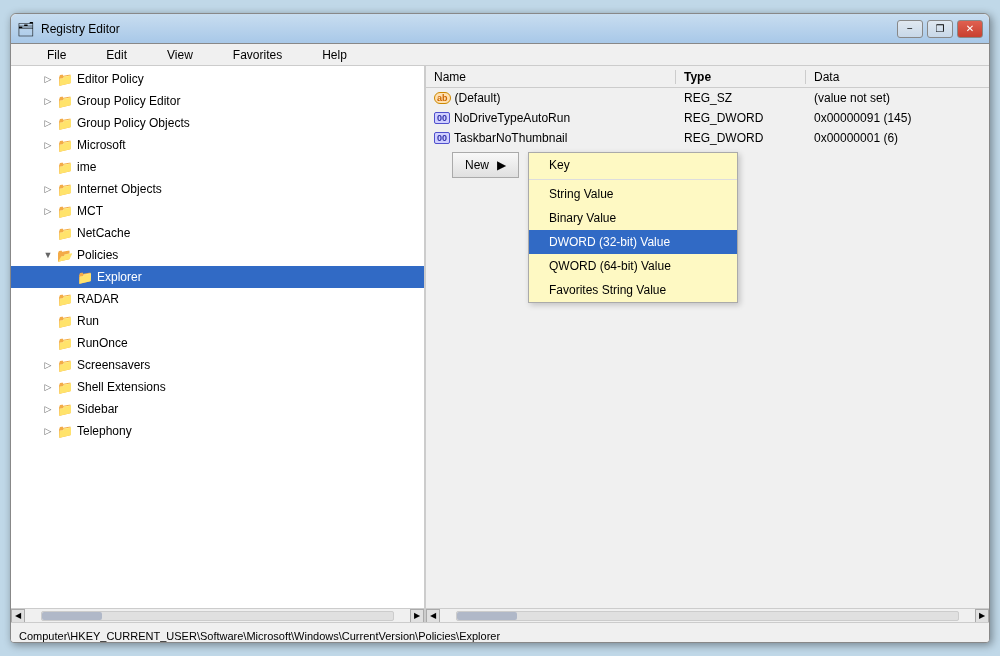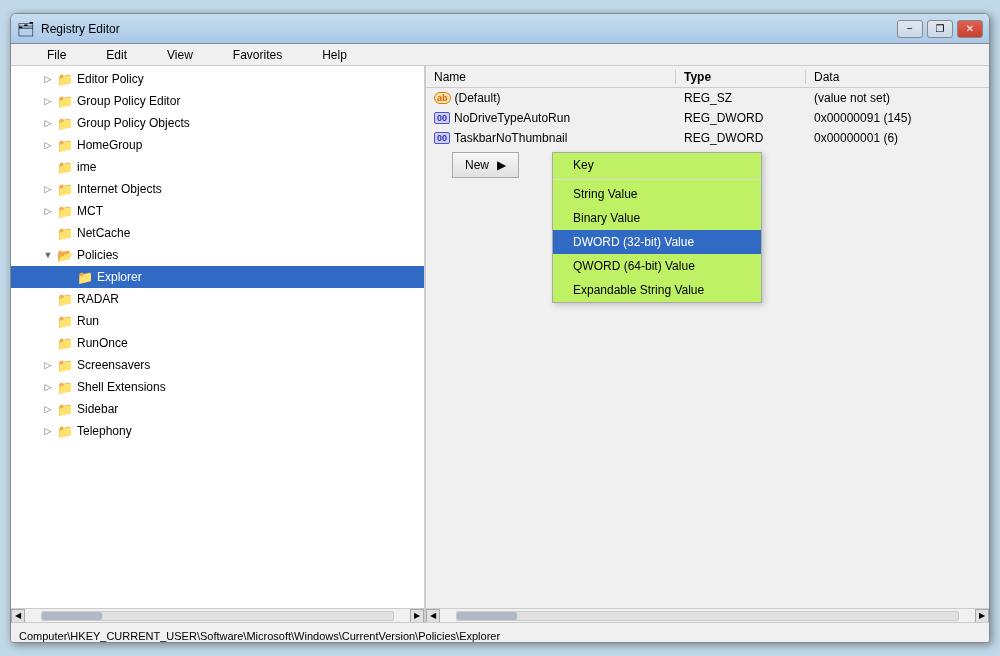--- a/index.html
+++ b/index.html
@@ -238,24 +238,24 @@
       display: flex;
       align-items: center;
       padding: 0 12px;
       cursor: pointer;
       font-size: 12px;
       gap: 8px;
       margin-left: 26px;
     }
     .context-menu {
       position: absolute;
-      left: 126px;
+      left: 102px;
       top: 0;
       width: 210px;
-      background: #bef264;
+      background: #fef9c3;
       border: 1px solid #aaa;
       box-shadow: 2px 2px 6px rgba(0,0,0,0.2);
       z-index: 100;
     }
     .ctx-item {
       height: 24px;
       padding: 0 20px;
       display: flex;
       align-items: center;
       font-size: 12px;
@@ -377,21 +377,21 @@
             <span class="tree-label">Group Policy Editor</span>
           </div>
           <div class="tree-item tree-indent-1">
             <div class="tree-expand">▷</div>
             <div class="tree-icon folder-icon">📁</div>
             <span class="tree-label">Group Policy Objects</span>
           </div>
           <div class="tree-item tree-indent-1">
             <div class="tree-expand">▷</div>
             <div class="tree-icon folder-icon">📁</div>
-            <span class="tree-label">HomeGroup</span>
+            <span class="tree-label">Microsoft</span>
           </div>
           <div class="tree-item tree-indent-1">
             <div class="tree-expand" style="visibility:hidden"></div>
             <div class="tree-icon folder-icon">📁</div>
             <span class="tree-label">ime</span>
           </div>
           <div class="tree-item tree-indent-1">
             <div class="tree-expand">▷</div>
             <div class="tree-icon folder-icon">📁</div>
             <span class="tree-label">Internet Objects</span>
@@ -517,21 +517,21 @@
             <div class="ctx-item">
               <span>Binary Value</span>
             </div>
             <div class="ctx-item highlighted">
               <span>DWORD (32-bit) Value</span>
             </div>
             <div class="ctx-item">
               <span>QWORD (64-bit) Value</span>
             </div>
             <div class="ctx-item">
-              <span>Expandable String Value</span>
+              <span>Favorites String Value</span>
             </div>
           </div>
         </div>
       </div>
 
       <div class="scroll-h">
         <div class="scrollbar-arrow">◀</div>
         <div class="scroll-track">
           <div class="scroll-thumb"></div>
         </div>

